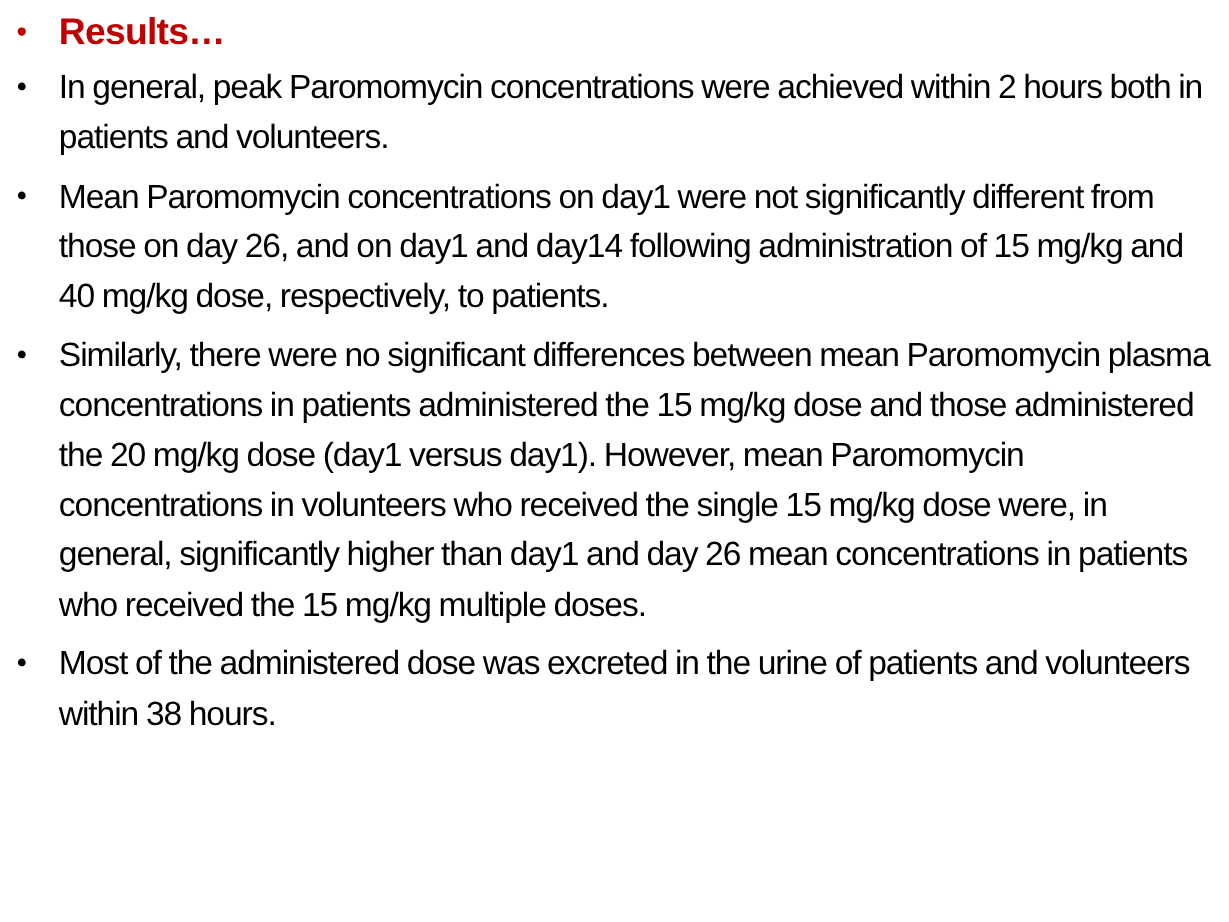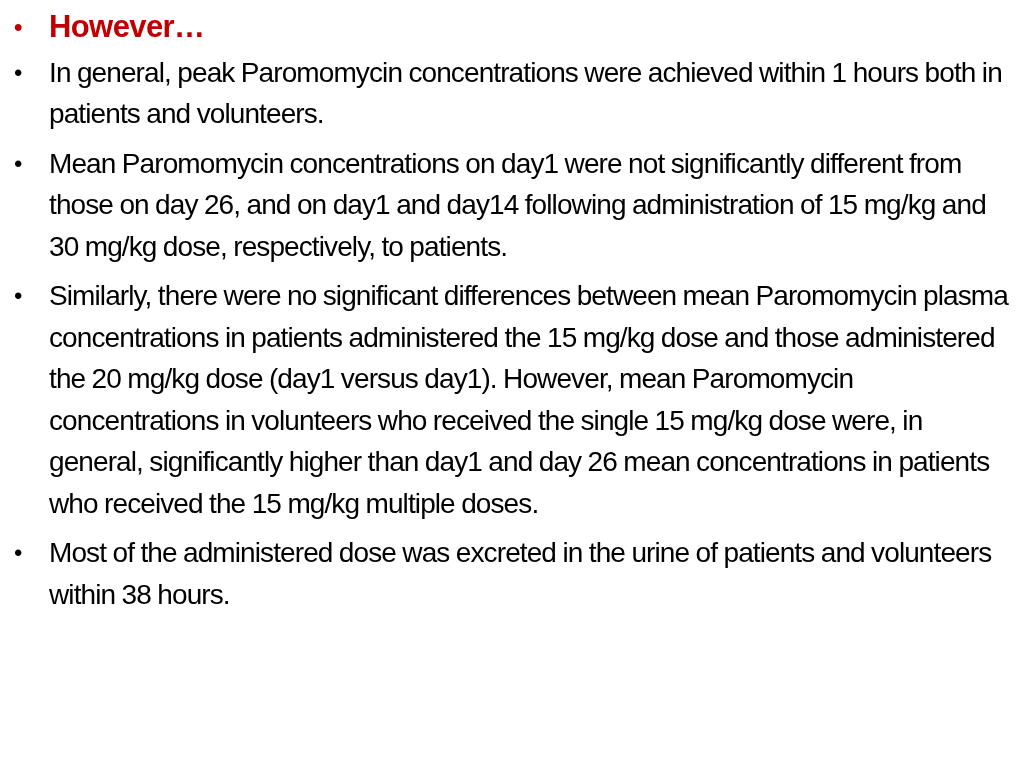--- a/index.html
+++ b/index.html
@@ -14,29 +14,29 @@
   li.heading .dot { color: #c00000; }
   .txt { display: block; }
 </style>
 </head>
 <body>
 
 <div class="slide">
   <ul class="bullets">
     <li class="bullet heading">
       <span class="dot">•</span>
-      <span class="txt">However…</span>
+      <span class="txt">Results…</span>
     </li>
     <li class="bullet">
       <span class="dot">•</span>
-      <span class="txt">In general, peak Paromomycin concentrations were achieved within 1 hours both in patients and volunteers.</span>
+      <span class="txt">In general, peak Paromomycin concentrations were achieved within 2 hours both in patients and volunteers.</span>
     </li>
     <li class="bullet">
       <span class="dot">•</span>
-      <span class="txt">Mean Paromomycin concentrations on day1 were not significantly different from those on day 26, and on day1 and day14 following administration of 15 mg/kg  and 30 mg/kg dose, respectively, to patients.</span>
+      <span class="txt">Mean Paromomycin concentrations on day1 were not significantly different from those on day 26, and on day1 and day14 following administration of 15 mg/kg  and 40 mg/kg dose, respectively, to patients.</span>
     </li>
     <li class="bullet">
       <span class="dot">•</span>
       <span class="txt">Similarly, there were no significant differences between mean Paromomycin plasma concentrations in patients administered the 15 mg/kg dose and those administered the 20 mg/kg dose (day1 versus day1). However, mean Paromomycin concentrations in volunteers who received the single 15 mg/kg dose were, in general, significantly higher than day1 and day 26 mean concentrations in patients who received the 15 mg/kg multiple doses.</span>
     </li>
     <li class="bullet">
       <span class="dot">•</span>
       <span class="txt">Most of the administered dose was excreted in the urine of patients and volunteers within 38 hours.</span>
     </li>
   </ul>

